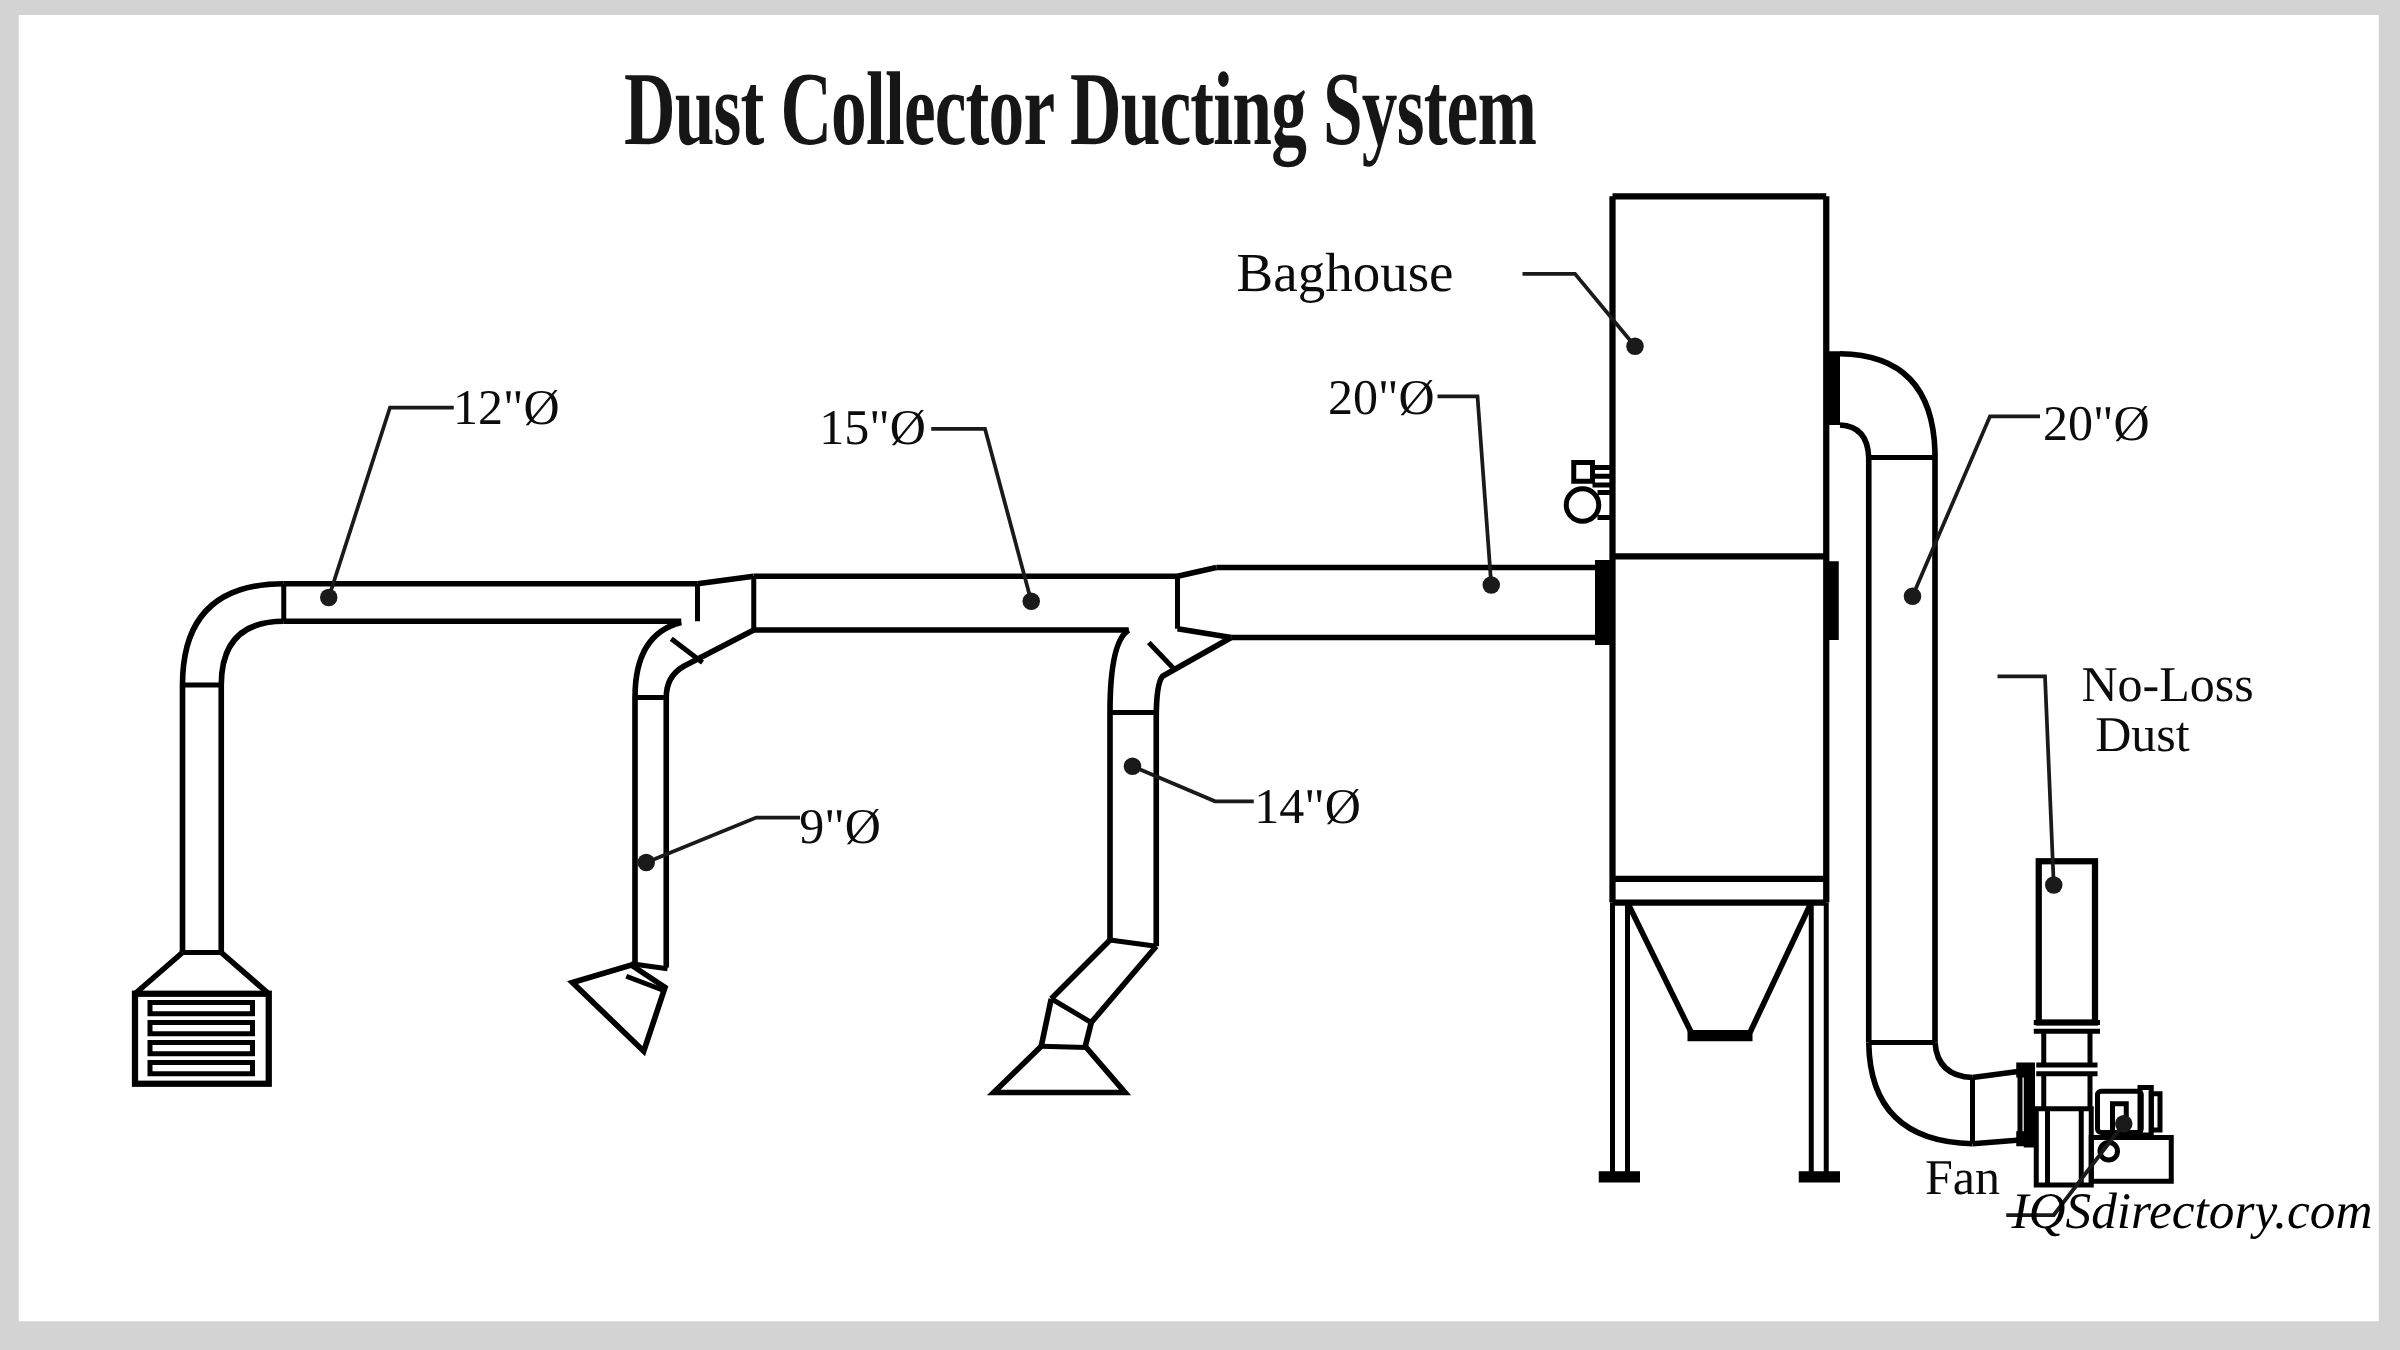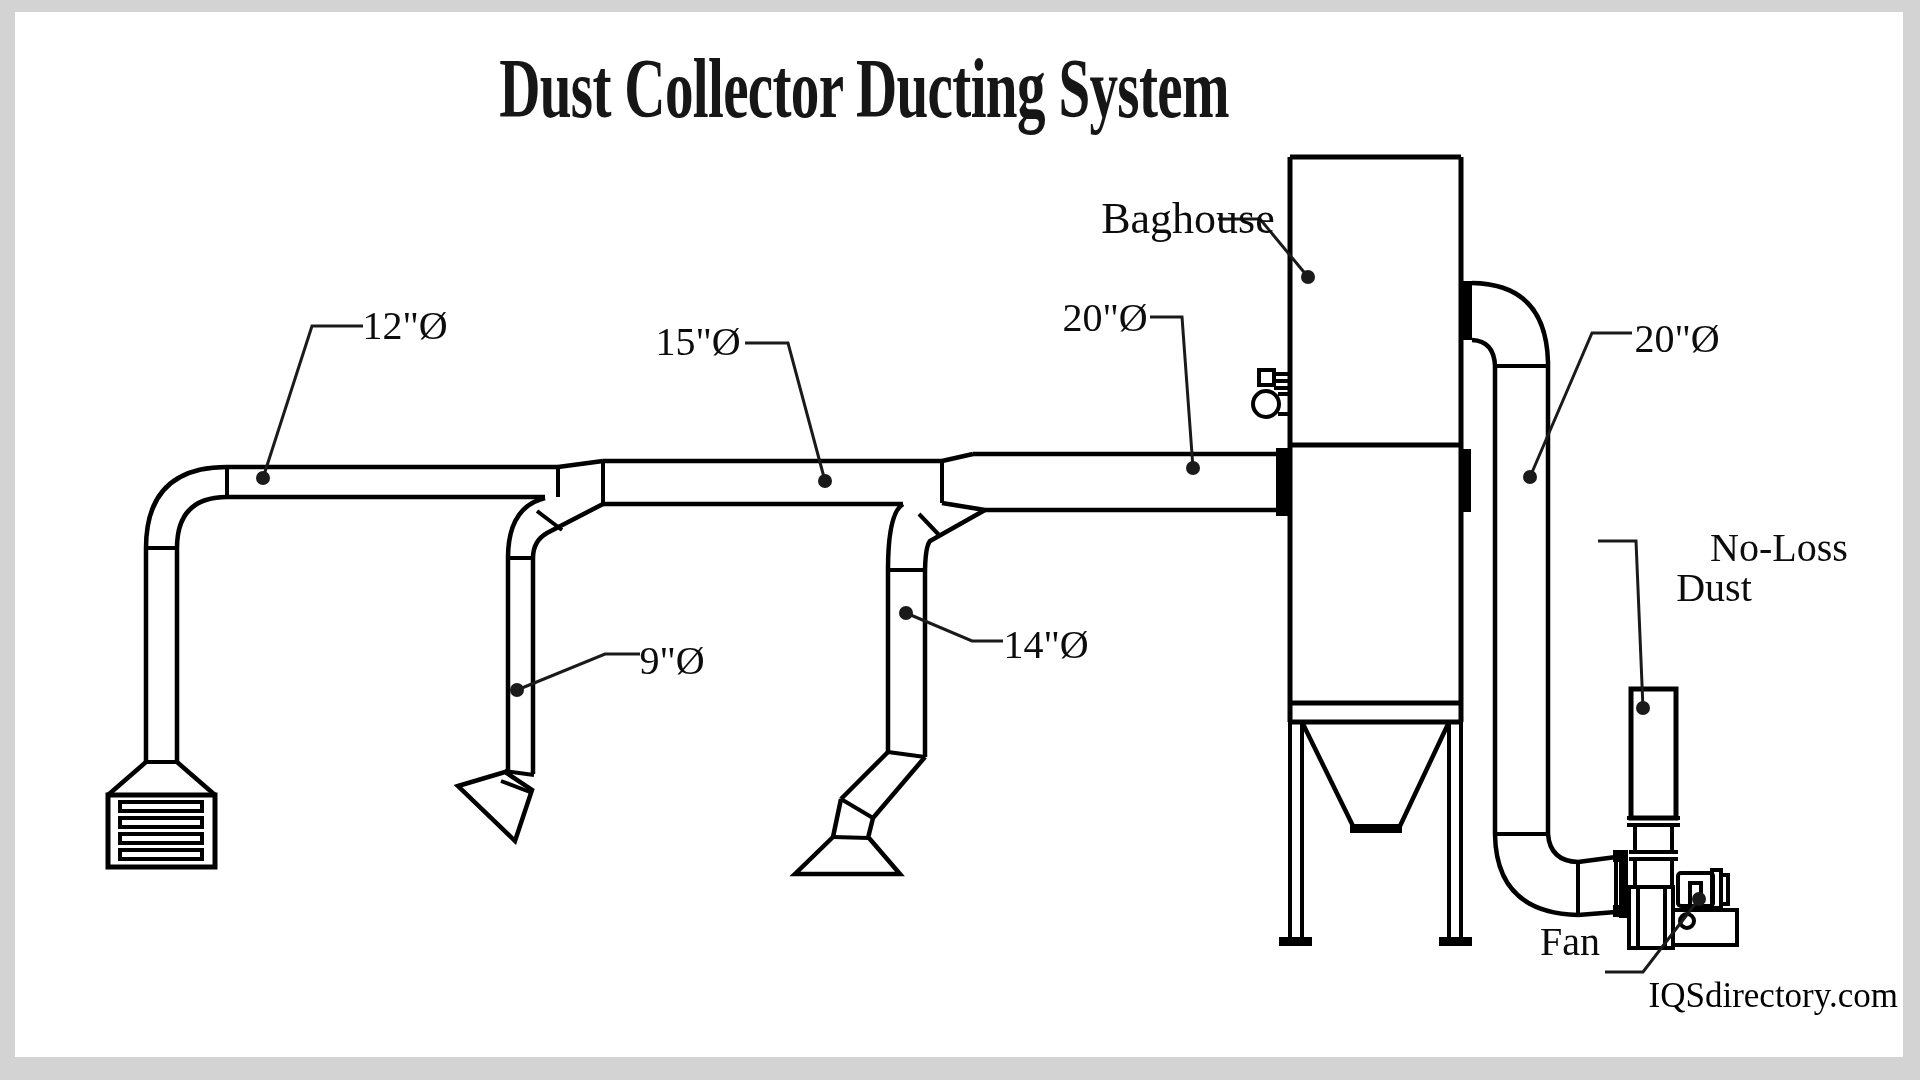--- a/index.html
+++ b/index.html
@@ -27,22 +27,22 @@
     white-space:nowrap;line-height:1;
   }
   .label.bag{font-size:44px;}
   #page-title{
     position:absolute;left:864px;top:88px;
     transform:translate(-50%,-50%) scaleX(0.68);
     font-size:84px;font-weight:700;color:#161616;
     white-space:nowrap;letter-spacing:-1px;
   }
   #watermark{
-    position:absolute;right:22px;top:976px;
-    font-size:35px;color:#000;white-space:nowrap;
+    position:absolute;right:22px;top:944px;
+    font-size:41px;color:#000;white-space:nowrap;font-style:italic;
   }
   .stack-label{
     position:absolute;transform:translate(-50%,-50%);
     font-size:40px;color:#0c0c0c;text-align:center;white-space:nowrap;line-height:1;
   }
   svg *{vector-effect:none;}
   .duct{fill:none;stroke:#000;stroke-width:4.5;}
   .joint{fill:none;stroke:#000;stroke-width:4;}
   .thick{fill:#000;stroke:none;}
   .leader{fill:none;stroke:#1a1a1a;stroke-width:3;}
@@ -207,20 +207,20 @@
     </g>
   </svg>
 
   <div id="page-title">Dust Collector Ducting System</div>
 
   <span class="label" style="left:405px;top:326px">12"Ø</span>
   <span class="label" style="left:698px;top:342px">15"Ø</span>
   <span class="label" style="left:1105px;top:318px">20"Ø</span>
   <span class="label" style="left:672px;top:661px">9"Ø</span>
   <span class="label" style="left:1046px;top:645px">14"Ø</span>
-  <span class="label bag" style="left:1188px;top:219px">Baghouse</span>
+  <span class="label bag" style="left:1076px;top:219px">Baghouse</span>
   <span class="label" style="left:1677px;top:339px">20"Ø</span>
-  <span class="stack-label" style="left:1779px;top:548px">No-Loss</span>
+  <span class="stack-label" style="left:1734px;top:548px">No-Loss</span>
   <span class="stack-label" style="left:1714px;top:588px">Dust</span>
   <span class="label" style="left:1570px;top:942px">Fan</span>
 
   <div id="watermark">IQSdirectory.com</div>
 </div>
 
 </body></html>

